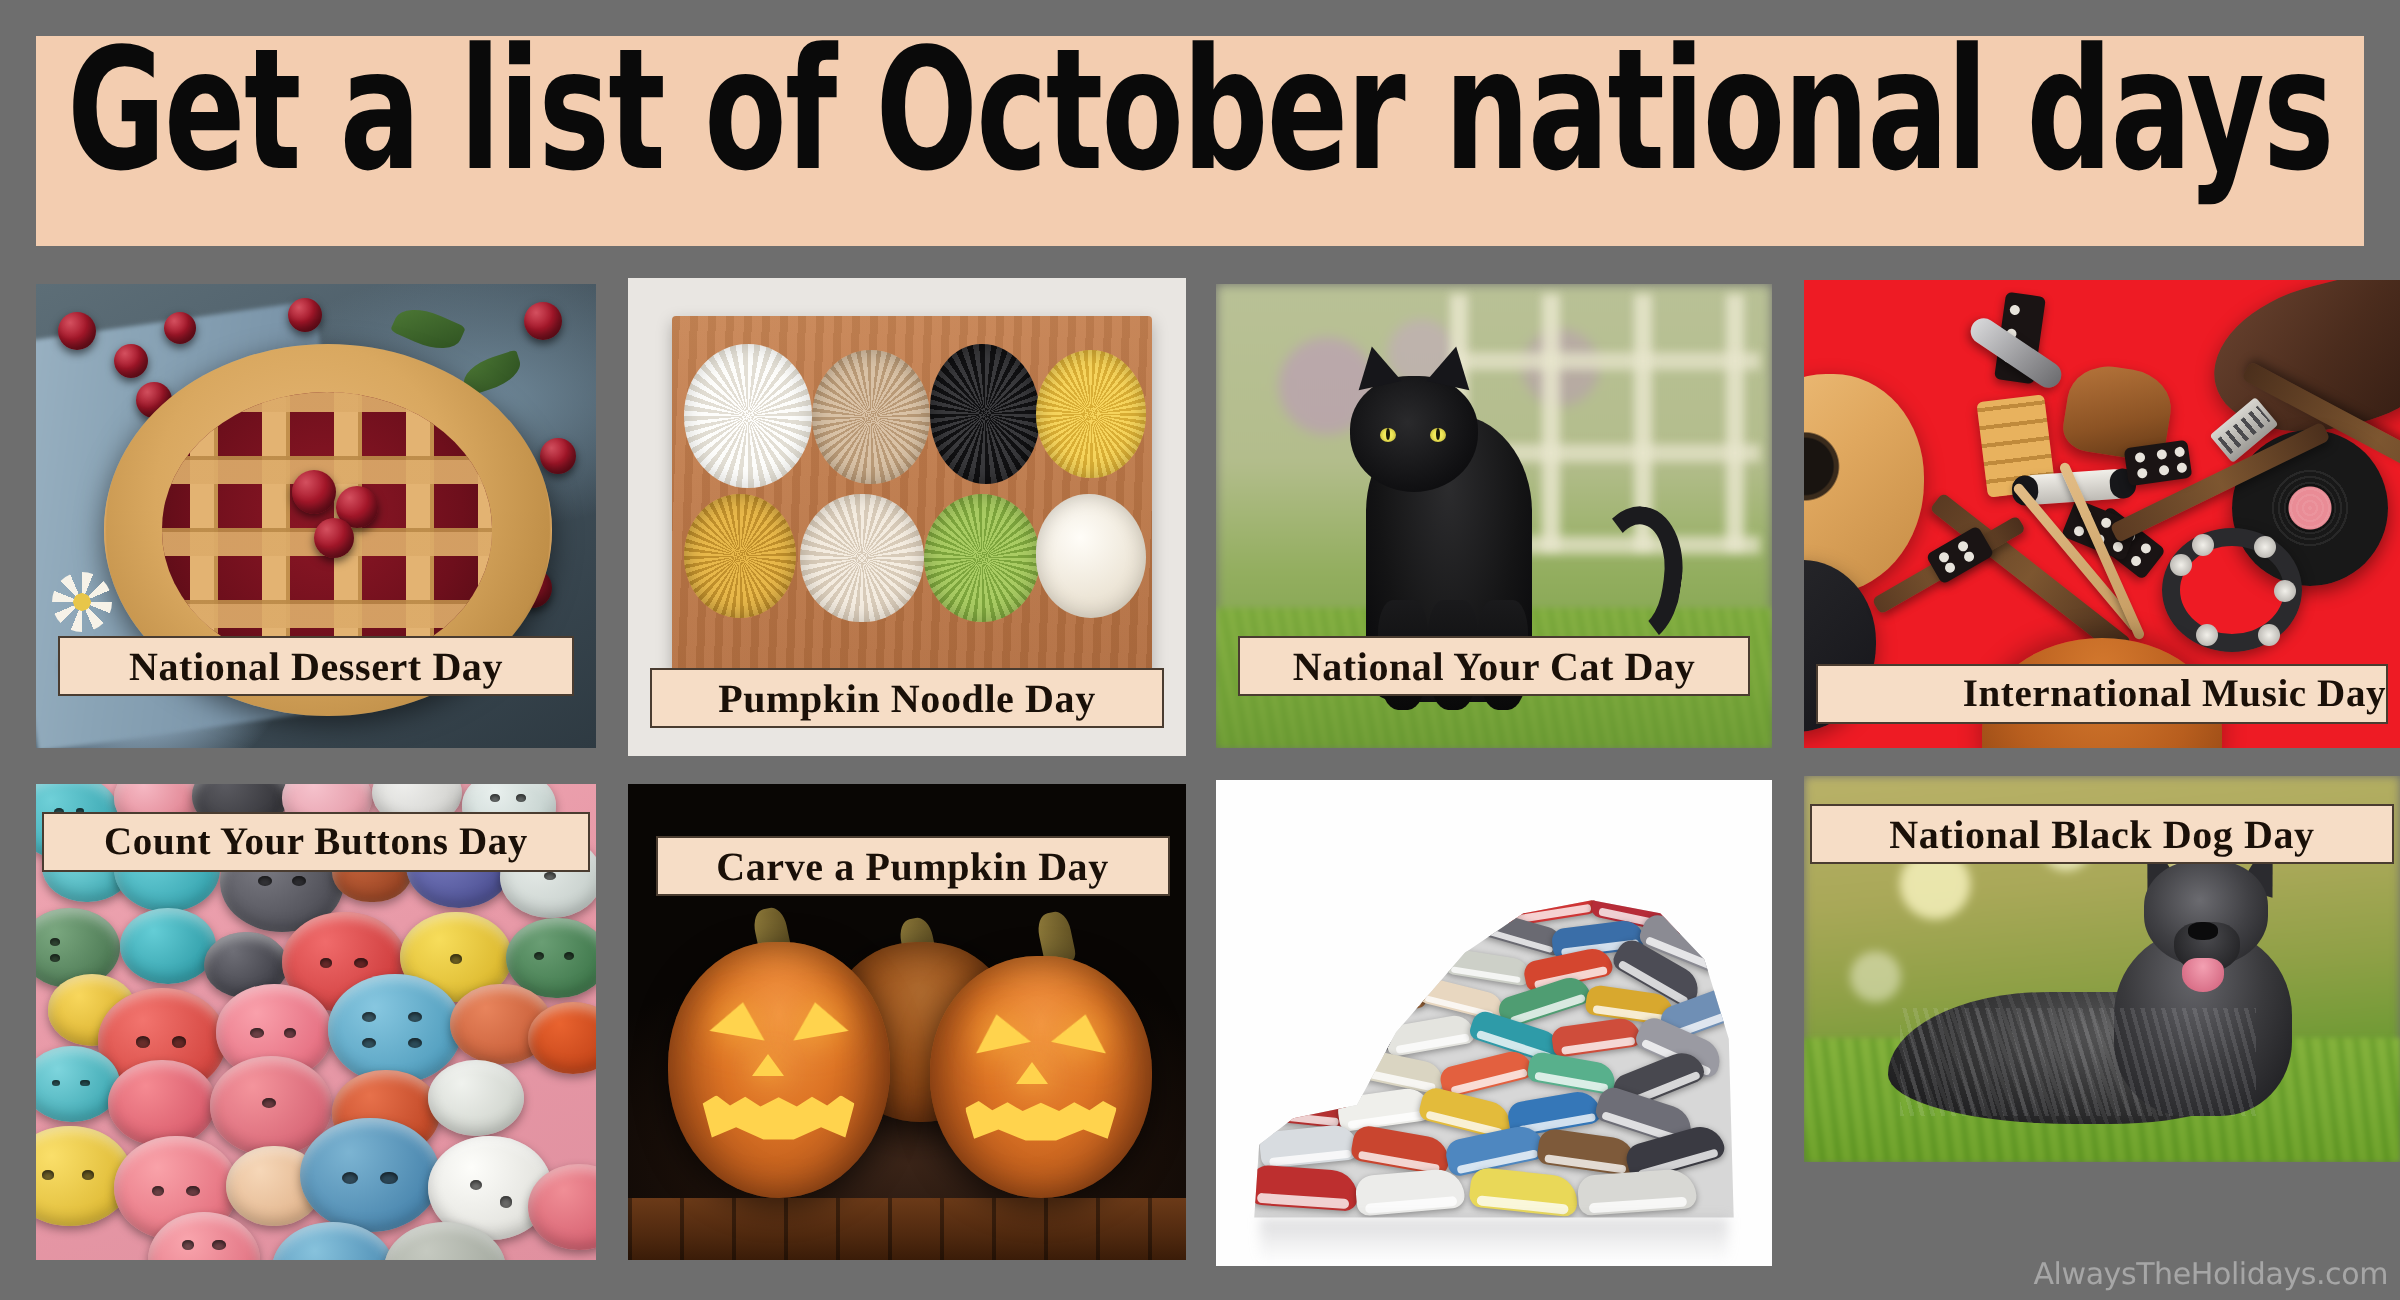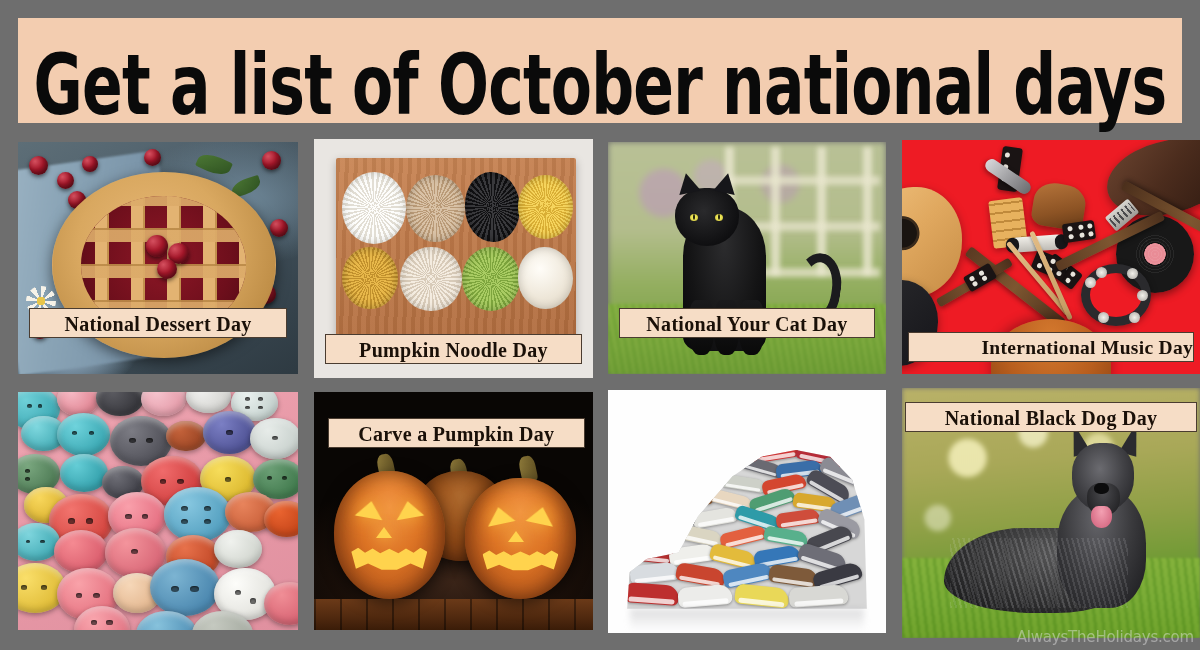--- a/index.html
+++ b/index.html
@@ -8,21 +8,21 @@
     width:1200px; height:650px; overflow:hidden;
     font-family:"Liberation Serif", serif;
     background:#6e6e6e;
     position:relative;
   }
 
   
   #banner{
     position:absolute; left:18px; top:18px; width:1164px; height:105px;
     background:#f3cdb0;
-    display:flex; align-items:flex-end; justify-content:center;
+    display:flex; align-items:flex-start; justify-content:center;
   }
   #banner-title{
     font-family:"DejaVu Sans", sans-serif;
     font-weight:bold;
     font-size:75px;
     line-height:1;
     color:#0a0a0a;
     white-space:nowrap;
     transform:scaleX(0.80) scaleY(1.12);
     transform-origin:center center;
@@ -34,21 +34,21 @@
 
   
   #cell-1{ left:18px;  top:142px; width:280px; height:232px; }
   #cell-2{ left:314px; top:139px; width:279px; height:239px; }
   #cell-3{ left:608px; top:142px; width:278px; height:232px; }
   #cell-4{ left:902px; top:140px; width:298px; height:234px; }
   
   #cell-5{ left:18px;  top:392px; width:280px; height:238px; }
   #cell-6{ left:314px; top:392px; width:279px; height:238px; }
   #cell-7{ left:608px; top:390px; width:278px; height:243px; }
-  #cell-8{ left:902px; top:388px; width:298px; height:250px; }
+  #cell-8{ left:902px; top:388px; width:298px; height:193px; }
 
   .photo{ position:absolute; inset:0; overflow:hidden; }
 
   
   .label{
     position:absolute; left:4%; right:4%;
     background:#f6ddc6;
     border-top:1px solid #4a3c30;
     border-bottom:1px solid #4a3c30;
     border-left:1px solid #4a3c30;
@@ -58,21 +58,21 @@
     font-family:"Liberation Serif", serif;
     font-weight:bold;
     font-size:20px;
     line-height:30px;
     height:30px;
     white-space:nowrap;
     overflow:hidden;
     letter-spacing:0.3px;
     z-index:20;
   }
-  .label.bottom{ bottom:36px; }
+  .label.bottom{ bottom:26px; }
   .label.top{ top:18px; }
   .label.wide{ left:2%; right:2%; font-size:19.5px; }
   .label.w2{ left:2%; right:1%; }
 
   
 
   
   .pie-bg{
     position:absolute; inset:0;
     background:
@@ -753,20 +753,21 @@
         <i style="left:58%;top:58%;width:10%;height:10%;"></i>
       </div>
     <div class="btn" style="left:88%;top:80%;width:18%;height:18%;background:radial-gradient(circle at 35% 30%,#f08e96,#cc4f62);"></div>
     <div class="btn" style="left:20%;top:90%;width:20%;height:20%;background:radial-gradient(circle at 35% 30%,#f9a5ad,#d96274);">
         <i style="left:30%;top:30%;width:11%;height:10%;"></i>
         <i style="left:58%;top:30%;width:11%;height:10%;"></i>
       </div>
     <div class="btn" style="left:42%;top:92%;width:22%;height:20%;background:radial-gradient(circle at 35% 30%,#87c2dc,#3c7da8);"></div>
     <div class="btn" style="left:62%;top:92%;width:22%;height:20%;background:radial-gradient(circle at 35% 30%,#c5c9c0,#9aa096);"></div>
   </div>
+  <div class="label top wide" style="top:14px;left:1%;right:1%;">Count Your Buttons Day</div>
 </div>
 
 <div class="cell" id="cell-6">
   <div class="photo">
     <div class="pump-bg"></div>
     <div class="floor"></div>
 
     <div class="stem" style="left:49%;top:28%;"></div>
     <div class="pumpkin" style="left:36%;top:33%;width:33%;height:38%;filter:brightness(.72);"></div>
 

